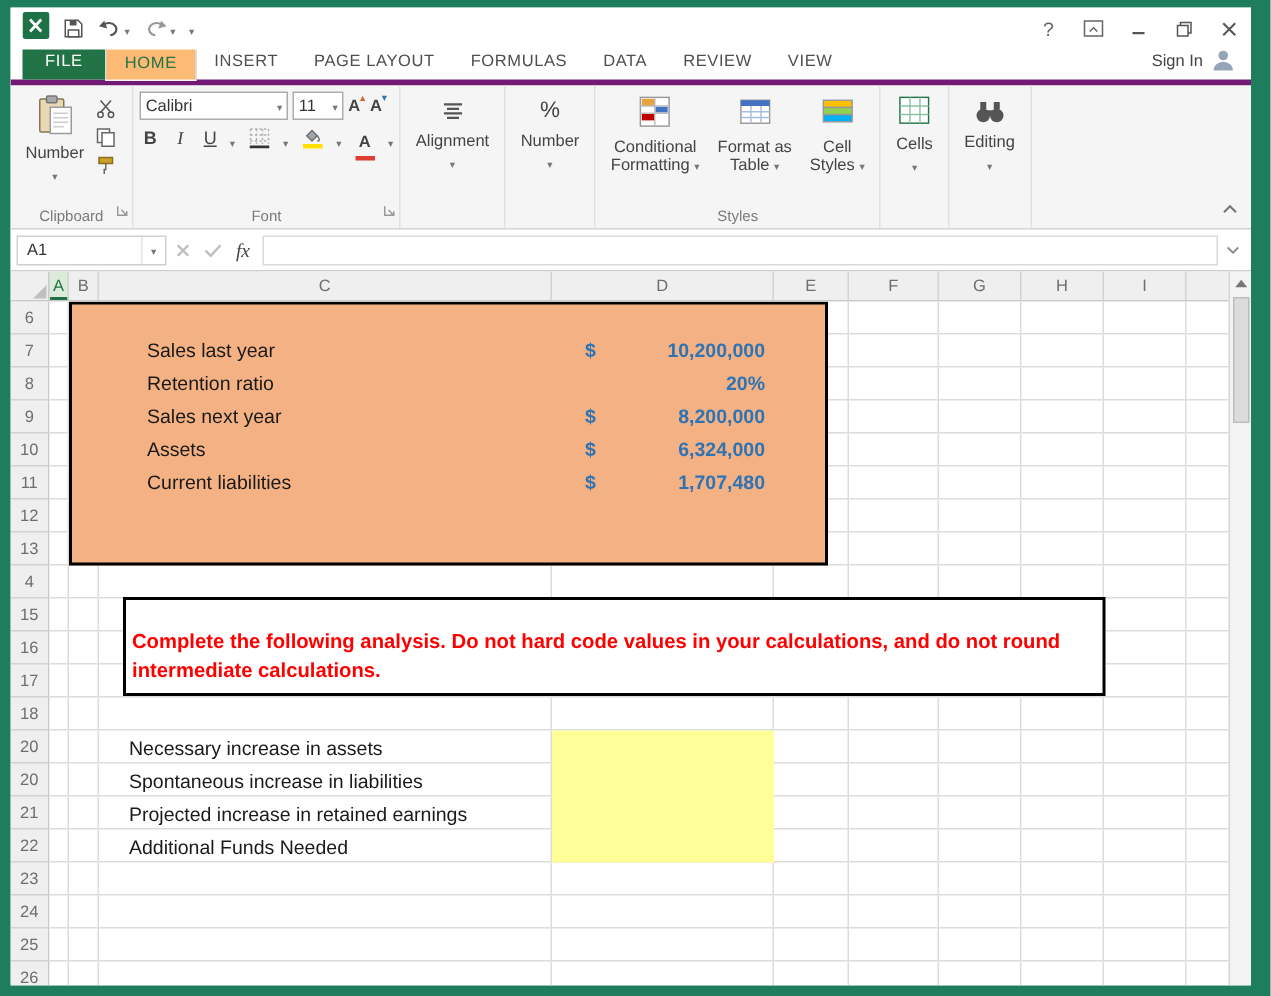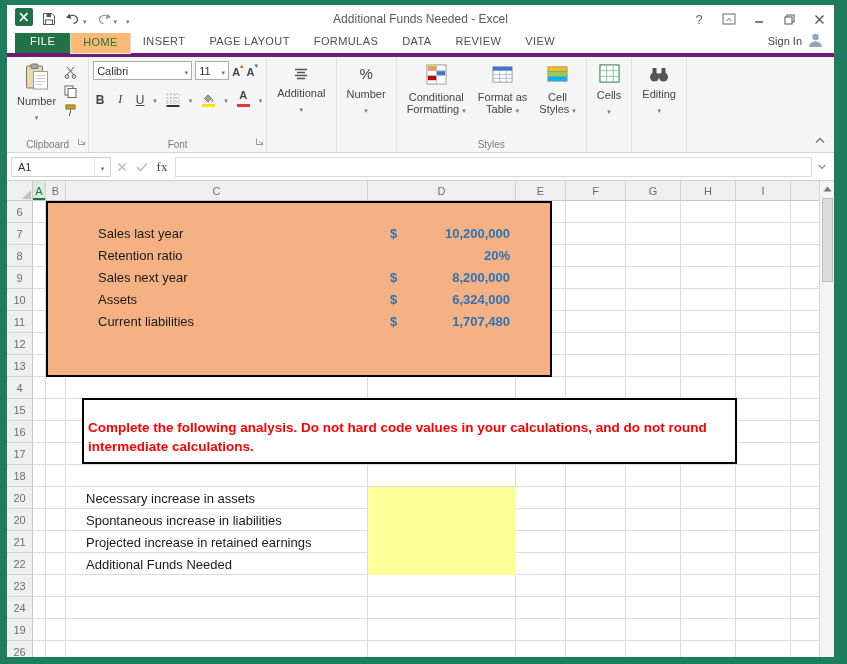--- a/index.html
+++ b/index.html
@@ -33,39 +33,39 @@
   
   .ribbon { height:96px; background:#f5f5f5; border-bottom:1px solid #d5d5d5; display:flex; position:relative; flex:0 0 auto; }
   .rgroup { position:relative; border-right:1px solid #e1e1e1; padding:4px 4px 16px 4px; display:flex; }
   .rg-label { position:absolute; bottom:2px; left:0; right:0; text-align:center; font-size:10px; color:#7a7a7a; }
   .launcher { position:absolute; right:2px; bottom:2px; }
   .bigbtn { display:flex; flex-direction:column; align-items:center; justify-content:flex-start; font-size:11px; color:#444; padding:2px 6px; gap:3px; }
   .bigbtn .lbl { line-height:12px; text-align:center; }
   .smallstack { display:flex; flex-direction:column; justify-content:flex-start; gap:5px; padding:4px 2px; }
   .sbtn { width:18px; height:14px; display:flex; align-items:center; }
   .fontgrid { display:flex; flex-direction:column; gap:5px; }
-  .frow { display:flex; align-items:flex-end; gap:3px; }
+  .frow { display:flex; align-items:flex-start; gap:3px; }
   .combo { background:#fff; border:1px solid #ababab; height:19px; display:flex; align-items:center; font-size:11px; color:#333; padding:0 3px; }
   .combo .dda { margin-left:auto; padding-left:4px; }
   .fmt-letter { font-size:12px; color:#444; width:14px; text-align:center; }
   .colorbar { width:13px; height:3px; margin-top:1px; }
   .iconbtn { display:flex; flex-direction:column; align-items:center; padding:0 3px; }
   .az::before { content:"A"; font-size:11px; color:#444; font-weight:bold; }
   .aup::after { content:"▴"; font-size:7px; color:#d06a2b; vertical-align:top; }
   .adn::after { content:"▾"; font-size:7px; color:#2e74b5; vertical-align:top; }
   .pct { font-size:15px; color:#444; line-height:22px; }
   .collapse-ribbon { position:absolute; right:8px; bottom:4px; }
 
   
   .fbar { height:28px; background:#fff; border-bottom:1px solid #cfcfcf; display:flex; align-items:center; padding:3px 4px; gap:2px; flex:0 0 auto; }
   .namebox { width:100px; height:20px; background:#fff; border:1px solid #d0d0d0; display:flex; align-items:center; font-size:11px; color:#333; }
   .namebox .nb-text { padding-left:6px; flex:1; }
   .nb-dd { width:16px; text-align:center; border-left:1px solid #e4e4e4; height:100%; display:flex; align-items:center; justify-content:center; }
   .fb-btn { width:18px; height:20px; display:flex; align-items:center; justify-content:center; }
-  .fx { font-family:"Liberation Serif", serif; font-size:13px; color:#444; }
+  .fx { font-family:"Liberation Serif", serif; font-style:italic; font-size:13px; color:#444; }
   .finput { flex:1; height:20px; background:#fff; border:1px solid #d9d9d9; margin-left:2px; font-size:12px; color:#222; padding:0 4px; outline:none; font-family:"Liberation Sans",sans-serif; }
   .fb-expand { width:16px; display:flex; justify-content:center; color:#888; font-size:9px; }
 
   
   .sheet { flex:1; display:flex; overflow:hidden; }
   .sheet-left { flex:1; display:flex; flex-direction:column; overflow:hidden; }
   .chead-row { height:20px; display:flex; flex:0 0 auto; background:#efefef; border-bottom:1px solid #c9c9c9; }
   .corner { width:26px; height:100%; border-right:1px solid #c9c9c9; position:relative; background:#efefef; }
   .corner .tri { position:absolute; right:1px; bottom:1px; width:0; height:0; border-bottom:9px solid #c0c0c0; border-left:9px solid transparent; }
   .chead { height:100%; display:flex; align-items:center; justify-content:center; font-size:11px; color:#6e6e6e; border-right:1px solid #d2d2d2; }
@@ -133,21 +133,20 @@
         <svg width="16" height="12" viewBox="0 0 16 12">
             <path d="M12.5 4 C10 1.5 6 2 4 4.5 C2.5 7 4 10 7.5 10.5" fill="none" stroke="#999" stroke-width="1.4"></path>
             <path d="M15 4.5 L9.5 6 L11.5 0.8 Z" fill="#999"></path>
           </svg>
           <span class="dda"></span>
       </span>
       <span class="qat-btn">
           <span class="dda"></span>
         </span>
     </div>
-    <div class="win-title">Additional Funds Needed - Excel</div>
     <div class="tb-controls">
       <div class="tb-btn">?</div>
       <div class="tb-btn">
         <svg width="14" height="12" viewBox="0 0 14 12">
             <rect x="1" y="1" width="12" height="10" fill="none" stroke="#666"></rect>
             <path d="M4.5 8 L7 5.5 L9.5 8" stroke="#666" fill="none"></path>
           </svg>
       </div>
       <div class="tb-btn">
         <svg width="10" height="10" viewBox="0 0 10 10">
@@ -283,21 +282,21 @@
       <div class="rg-label">Font</div>
     </div>
 
     <div class="rgroup">
       <div class="bigbtn">
         <span style="padding-top:4px;">
           <svg width="18" height="15" viewBox="0 0 18 15">
               <path d="M3 2.5h12M5 5.5h8M3 8.5h12M5 11.5h8" stroke="#555" stroke-width="1.5"></path>
             </svg>
         </span>
-        <span class="lbl">Additional</span>
+        <span class="lbl">Alignment</span>
         <span class="dda"></span>
       </div>
       <div class="rg-label"></div>
     </div>
 
     <div class="rgroup">
       <div class="bigbtn">
         <span class="pct">%</span>
         <span class="lbl">Number</span>
         <span class="dda"></span>
@@ -436,21 +435,21 @@
             <div class="rhead">15</div>
             <div class="rhead">16</div>
             <div class="rhead">17</div>
             <div class="rhead">18</div>
             <div class="rhead">20</div>
             <div class="rhead">20</div>
             <div class="rhead">21</div>
             <div class="rhead">22</div>
             <div class="rhead">23</div>
             <div class="rhead">24</div>
-            <div class="rhead">19</div>
+            <div class="rhead">25</div>
             <div class="rhead">26</div>
           </div>
         <div class="cells">
           <div>
               <div class="grow">
                 <div class="gcell" style="width: 13px;"></div>
                 <div class="gcell" style="width: 20px;"></div>
                 <div class="gcell" style="width: 302px;"></div>
                 <div class="gcell" style="width: 148px;"></div>
                 <div class="gcell" style="width: 50px;"></div>

